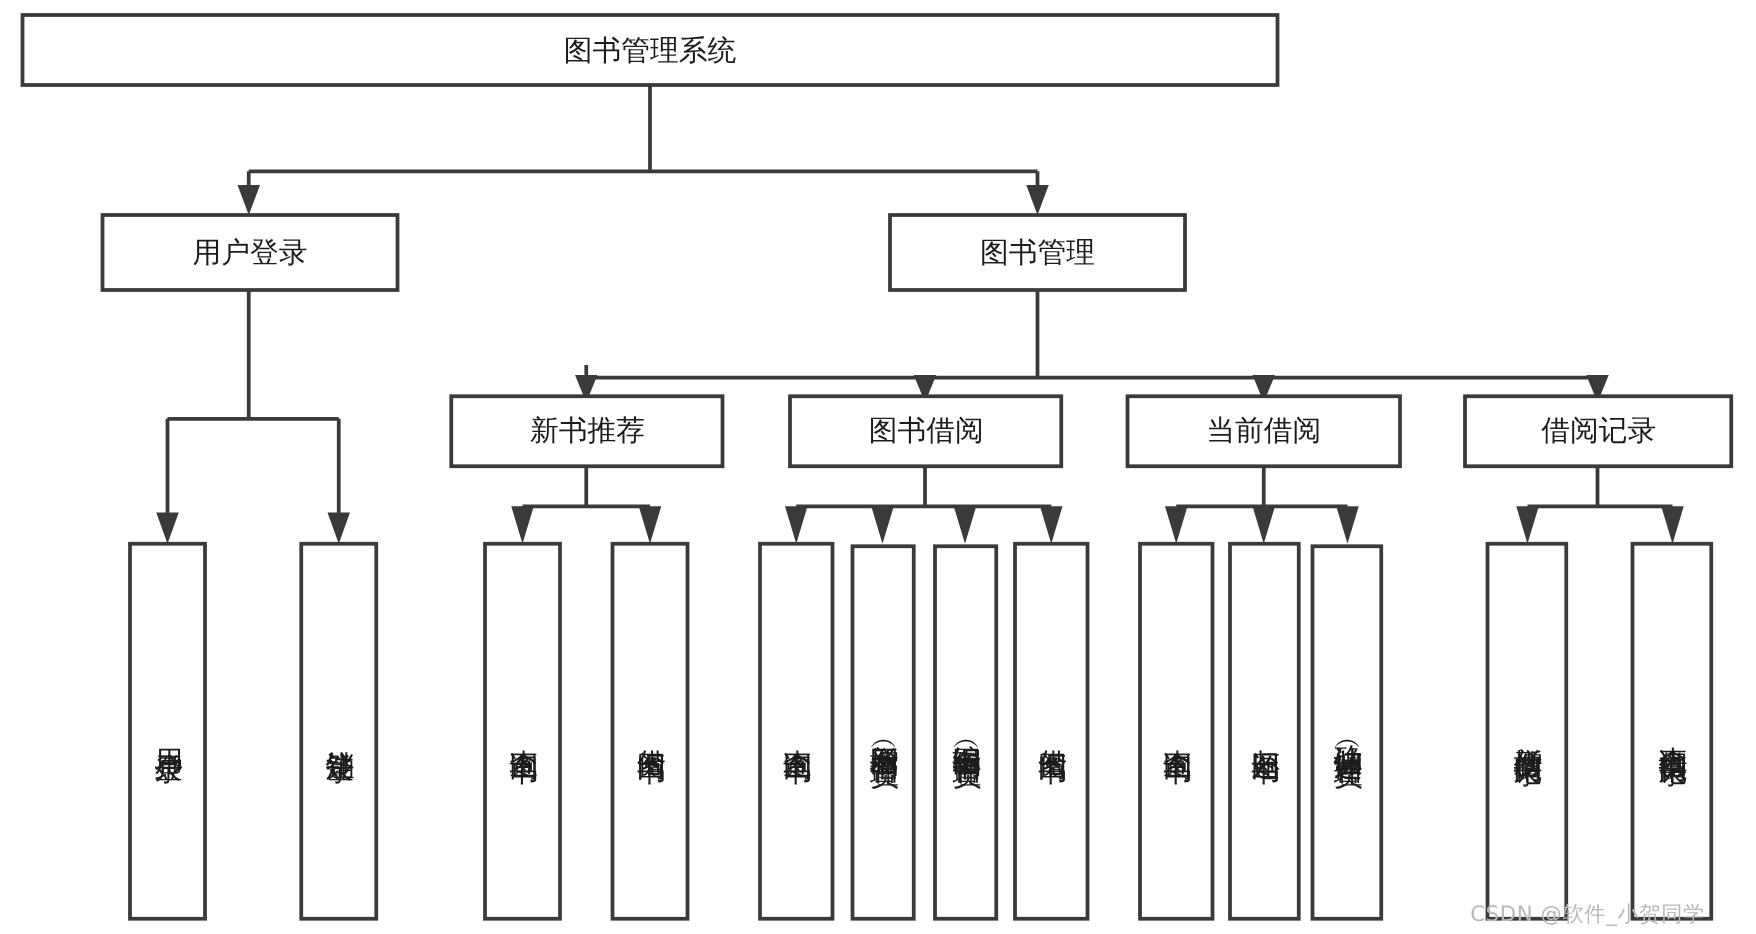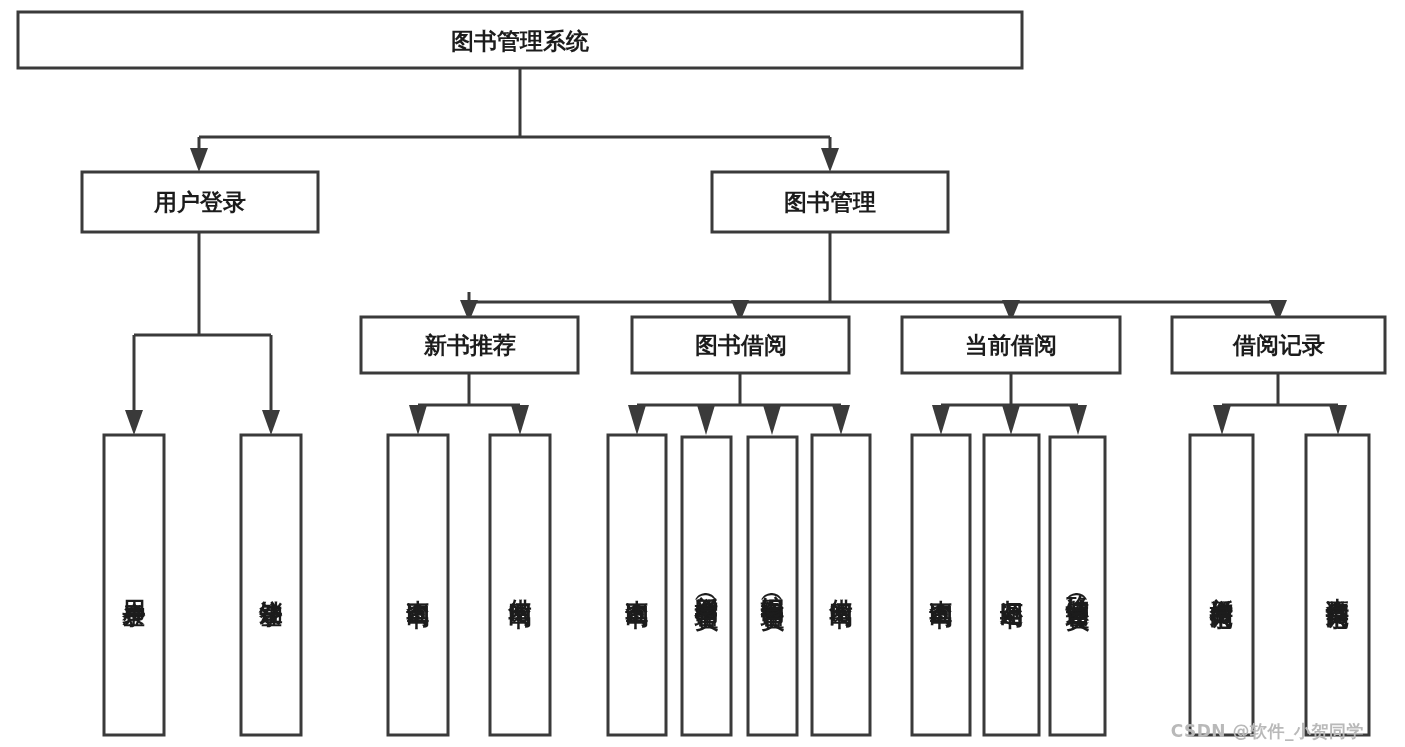--- a/index.html
+++ b/index.html
@@ -11,21 +11,20 @@
     width: 1405px;
     height: 747px;
     font-family: "DejaVu Sans", "Liberation Sans", sans-serif;
     overflow: hidden;
   }
   #diagram-root {
     position: relative;
     width: 1372px;
     height: 747px;
     background: #ffffff;
-    font-weight: bold;
   }
   svg#tree-svg {
     position: absolute;
     top: 0;
     left: 0;
     width: 1405px;
     height: 747px;
   }
   .node-box {
     fill: #ffffff;

